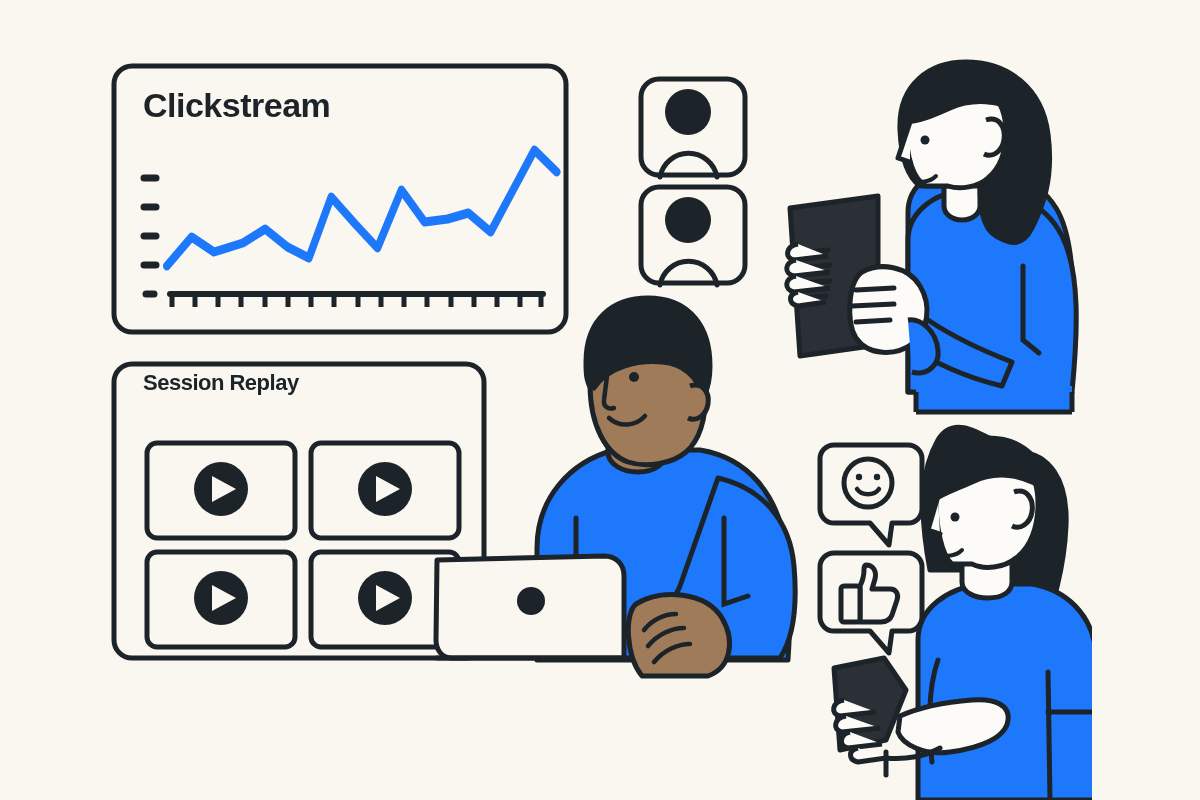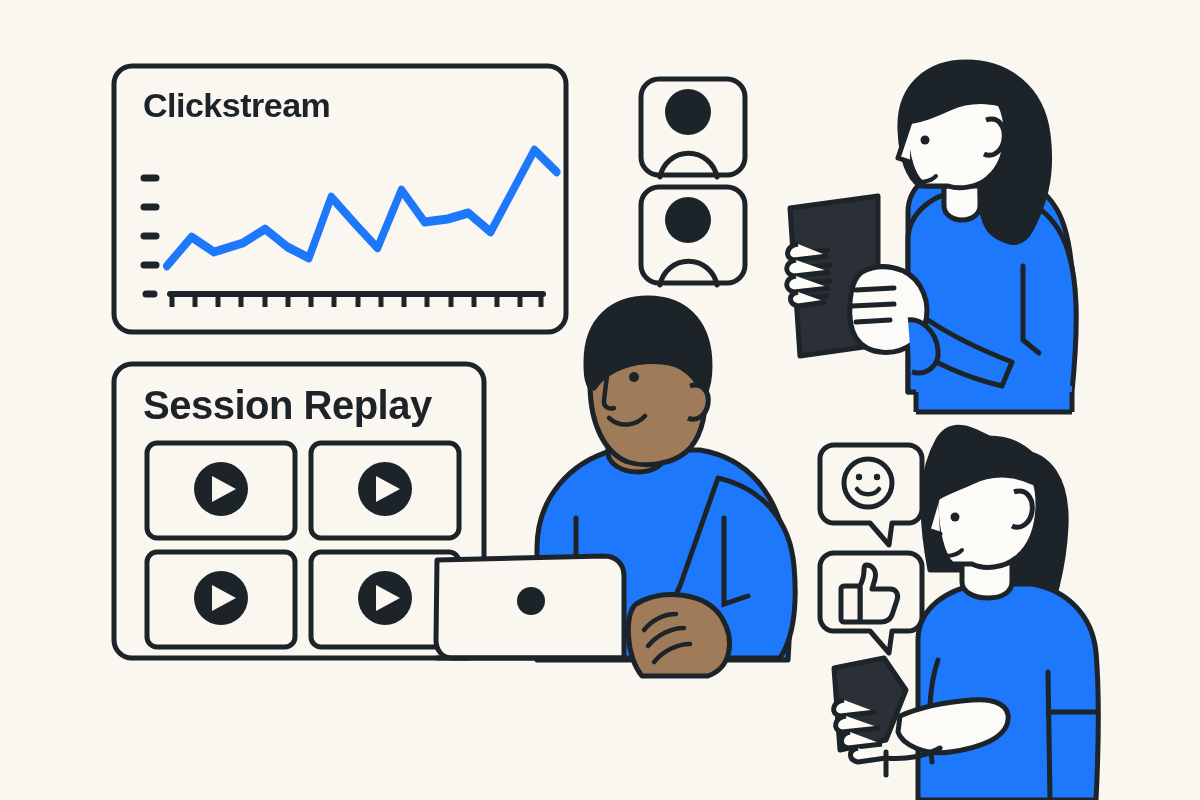--- a/index.html
+++ b/index.html
@@ -10,21 +10,20 @@
   }
   body {
     font-family: "Liberation Sans", sans-serif;
   }
   #scene {
     position: relative;
     width: 1092px;
     height: 800px;
     background: #FAF6F0;
     overflow: hidden;
-    padding-left: 16px;
   }
   #scene svg.layer {
     position: absolute;
     top: 0;
     left: 0;
     width: 1200px;
     height: 800px;
   }
   .panel-title {
     position: absolute;
@@ -35,22 +34,22 @@
     white-space: nowrap;
     user-select: none;
   }
   #clickstream-title {
     left: 143px;
     top: 86px;
     font-size: 34px;
   }
   #session-replay-title {
     left: 143px;
-    top: 383px;
-    font-size: 40px;
+    top: 370px;
+    font-size: 22px;
   }
 </style>
 </head>
 <body>
 
 <div id="scene">
 
   <svg class="layer" viewBox="0 0 1200 800">
     <defs>
       <clipPath id="clip-scene">

